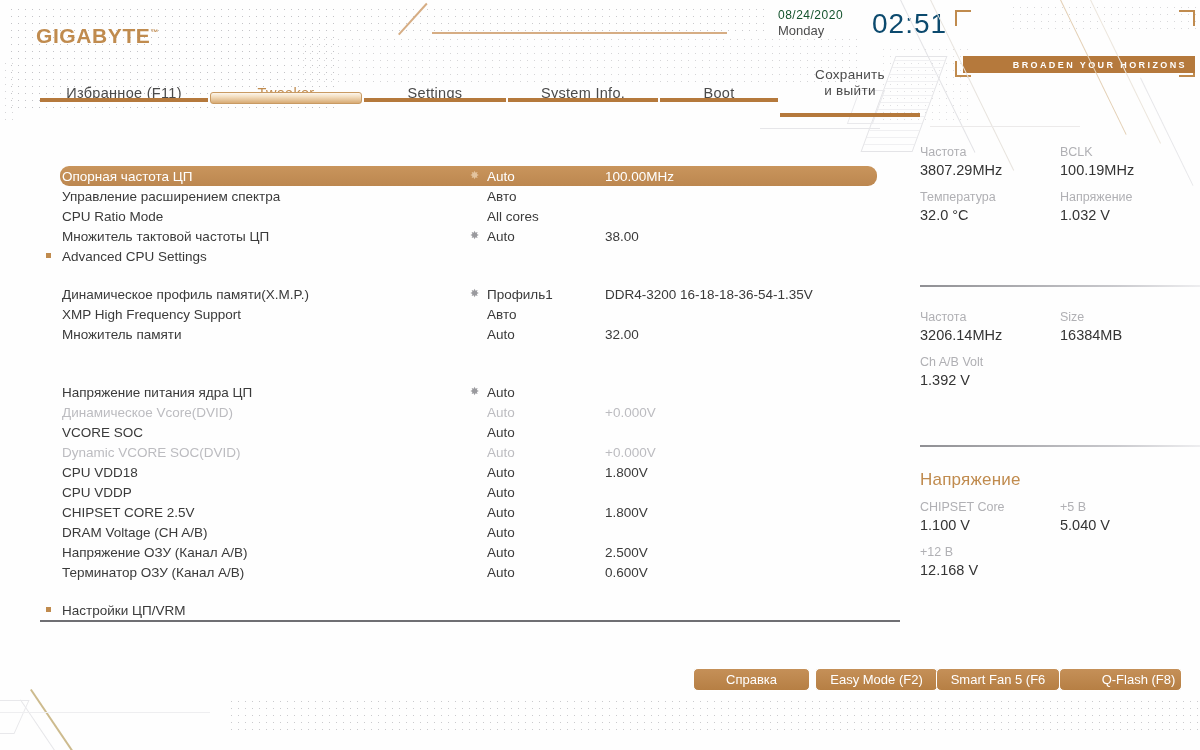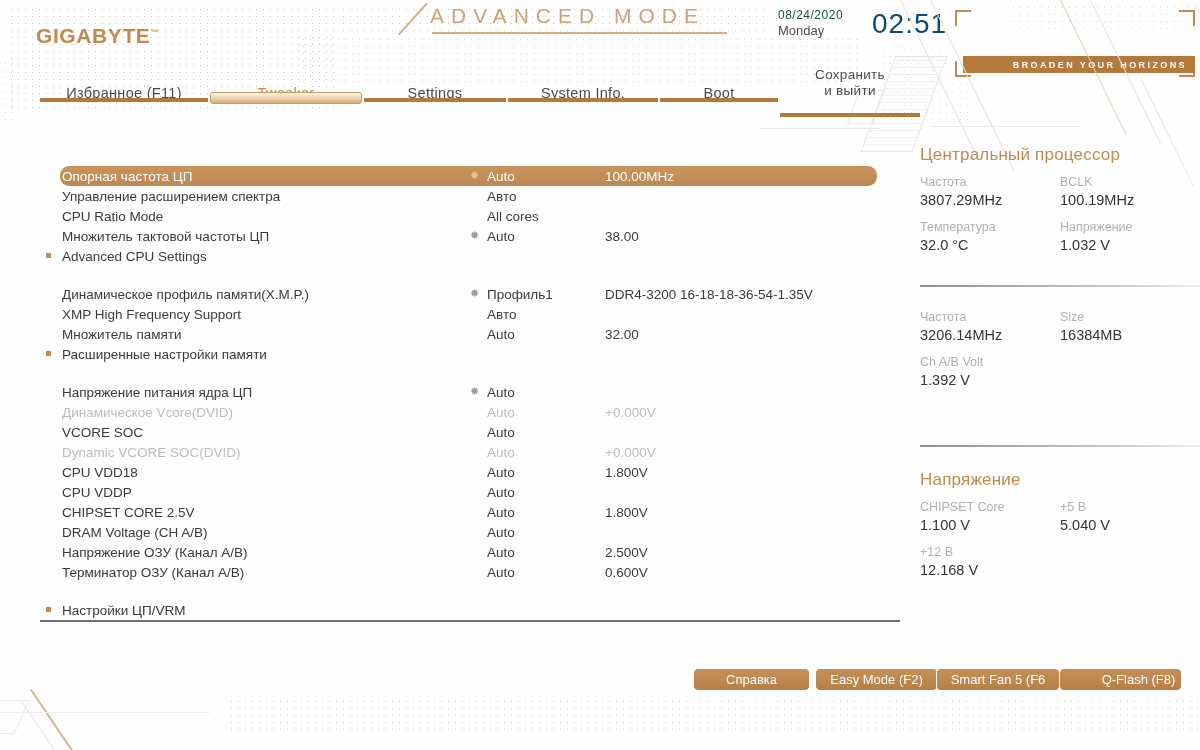--- a/index.html
+++ b/index.html
@@ -285,21 +285,20 @@
   <div class="dots" id="dots-bottom"></div>
   <div class="dots" id="dots-leftedge"></div>
 
   <div id="gigabyte-logo">
     <span>GIGABYTE</span><sup>™</sup>
   </div>
 
   <div class="slash-line" id="slash-1"></div>
   <div class="slash-line" id="slash-2"></div>
 
-  <div id="advanced-mode-title">ADVANCED MODE</div>
 
   <div id="datetime-block">
     <div id="date-text">08/24/2020</div>
     <div id="day-text">Monday</div>
   </div>
   <div id="clock-text">02:51</div>
 
   <div id="vision-logo-wrap">
     <div class="vision-bracket" id="vb-tl"></div>
     <div class="vision-bracket" id="vb-tr"></div>
@@ -379,24 +378,20 @@
       </div>
       <div class="row" style="top: 144px;">
         <div class="label">XMP High Frequency Support</div>
         <div class="setting">Авто</div>
       </div>
       <div class="row" style="top: 164px; text-align: center;">
         <div class="label">Множитель памяти</div>
         <div class="setting">Auto</div>
         <div class="readout">32.00</div>
       </div>
-      <div class="row submenu" style="top: 184px;">
-        <div class="bullet"></div>
-        <div class="label">Расширенные настройки памяти</div>
-      </div>
       <div class="row" style="top: 222px;">
         <div class="star">✸</div>
         <div class="label">Напряжение питания ядра ЦП</div>
         <div class="setting">Auto</div>
       </div>
       <div class="row dim" style="top: 242px;">
         <div class="label">Динамическое Vcore(DVID)</div>
         <div class="setting">Auto</div>
         <div class="readout">+0.000V</div>
       </div>
@@ -439,21 +434,20 @@
       </div>
       <div class="row submenu" style="top: 440px;">
         <div class="bullet"></div>
         <div class="label">Настройки ЦП/VRM</div>
       </div>
     </div>
   <div id="list-divider"></div>
 
   <div id="sidebar">
       <div class="panel" style="position: absolute; left: 0px; top: 0px; width: 280px;">
-        <div class="panel-title">Центральный процессор</div>
         <div class="panel-grid" style="height: 90px;">
           <div class="stat" style="left: 0px; top: 0px;">
             <div class="stat-label">Частота</div>
             <div class="stat-value">3807.29MHz</div>
           </div>
           <div class="stat" style="left: 140px; top: 0px;">
             <div class="stat-label">BCLK</div>
             <div class="stat-value">100.19MHz</div>
           </div>
           <div class="stat" style="left: 0px; top: 45px;">

